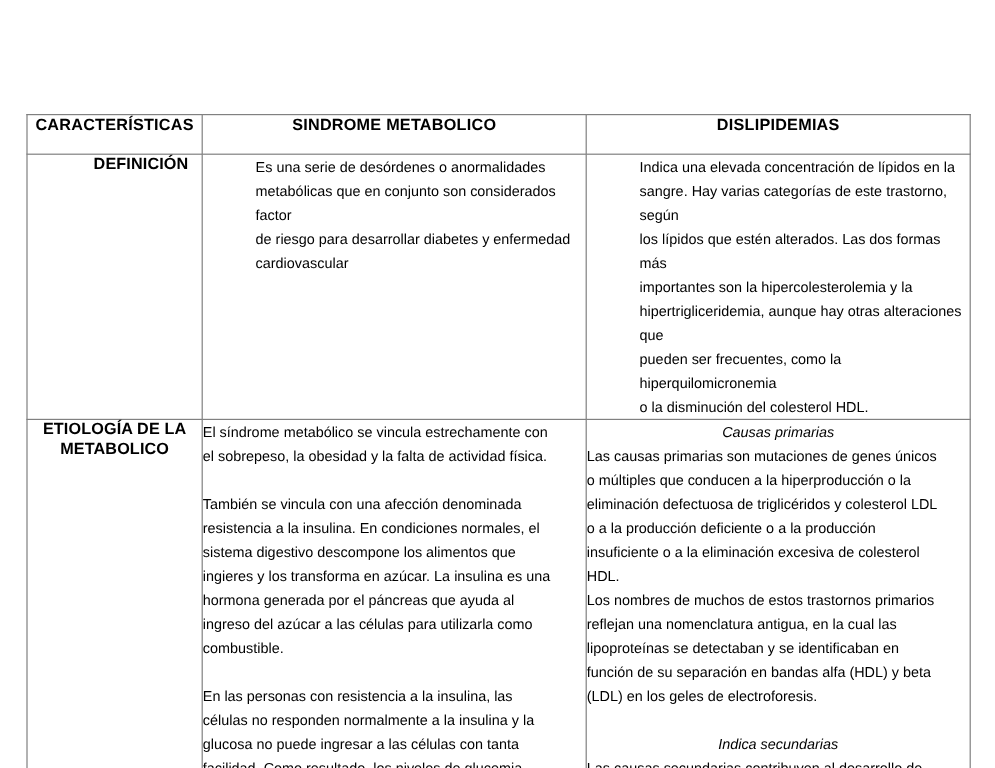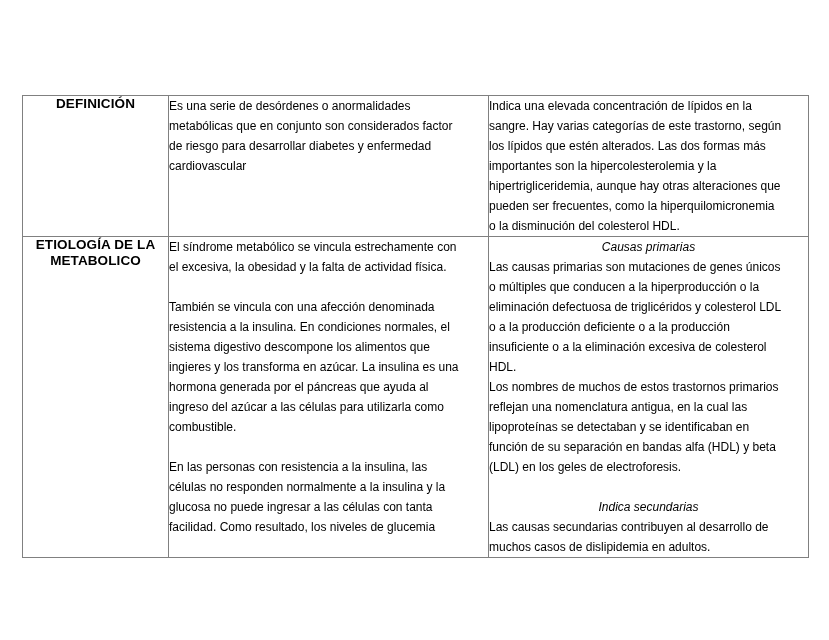--- a/index.html
+++ b/index.html
@@ -84,36 +84,47 @@
   }
   .body-cell .para.blank {
     height: 20px;
   }
   .body-cell .para.centered {
     text-align: center;
     font-style: italic;
   }
 
   
-  .row-definition td  { height: 128px; }
+  .row-definition td  { height: 128px; padding-left: 44px; }
   .row-etiology td    { height: 273px; }
 </style>
 </head>
 <body>
 
 <div class="page">
 
   <table class="comparison-table">
     <colgroup>
       <col class="col-characteristics">
       <col class="col-metabolic">
       <col class="col-dyslipidemia">
     </colgroup>
     <tbody>
 
+      <tr class="row-header">
+        <td class="head-cell">
+          <span class="label">CARACTERÍSTICAS</span>
+        </td>
+        <td class="head-cell">
+          <span class="label">SINDROME METABOLICO</span>
+        </td>
+        <td class="head-cell">
+          <span class="label">DISLIPIDEMIAS</span>
+        </td>
+      </tr>
 
       <tr class="row-definition">
         <td class="row-label">
           <span class="label">DEFINICIÓN</span>
         </td>
         <td class="body-cell">
           <span class="para">Es una serie de desórdenes o anormalidades
 metabólicas que en conjunto son considerados factor
 de riesgo para desarrollar diabetes y enfermedad
 cardiovascular</span>
@@ -128,21 +139,21 @@
 o la disminución del colesterol HDL.</span>
         </td>
       </tr>
 
       <tr class="row-etiology">
         <td class="row-label">
           <span class="label">ETIOLOGÍA DE LA METABOLICO</span>
         </td>
         <td class="body-cell">
           <span class="para">El síndrome metabólico se vincula estrechamente con
-el excesiva, la obesidad y la falta de actividad física.</span>
+el sobrepeso, la obesidad y la falta de actividad física.</span>
           <span class="para blank"></span>
           <span class="para">También se vincula con una afección denominada
 resistencia a la insulina. En condiciones normales, el
 sistema digestivo descompone los alimentos que
 ingieres y los transforma en azúcar. La insulina es una
 hormona generada por el páncreas que ayuda al
 ingreso del azúcar a las células para utilizarla como
 combustible.</span>
           <span class="para blank"></span>
           <span class="para">En las personas con resistencia a la insulina, las

